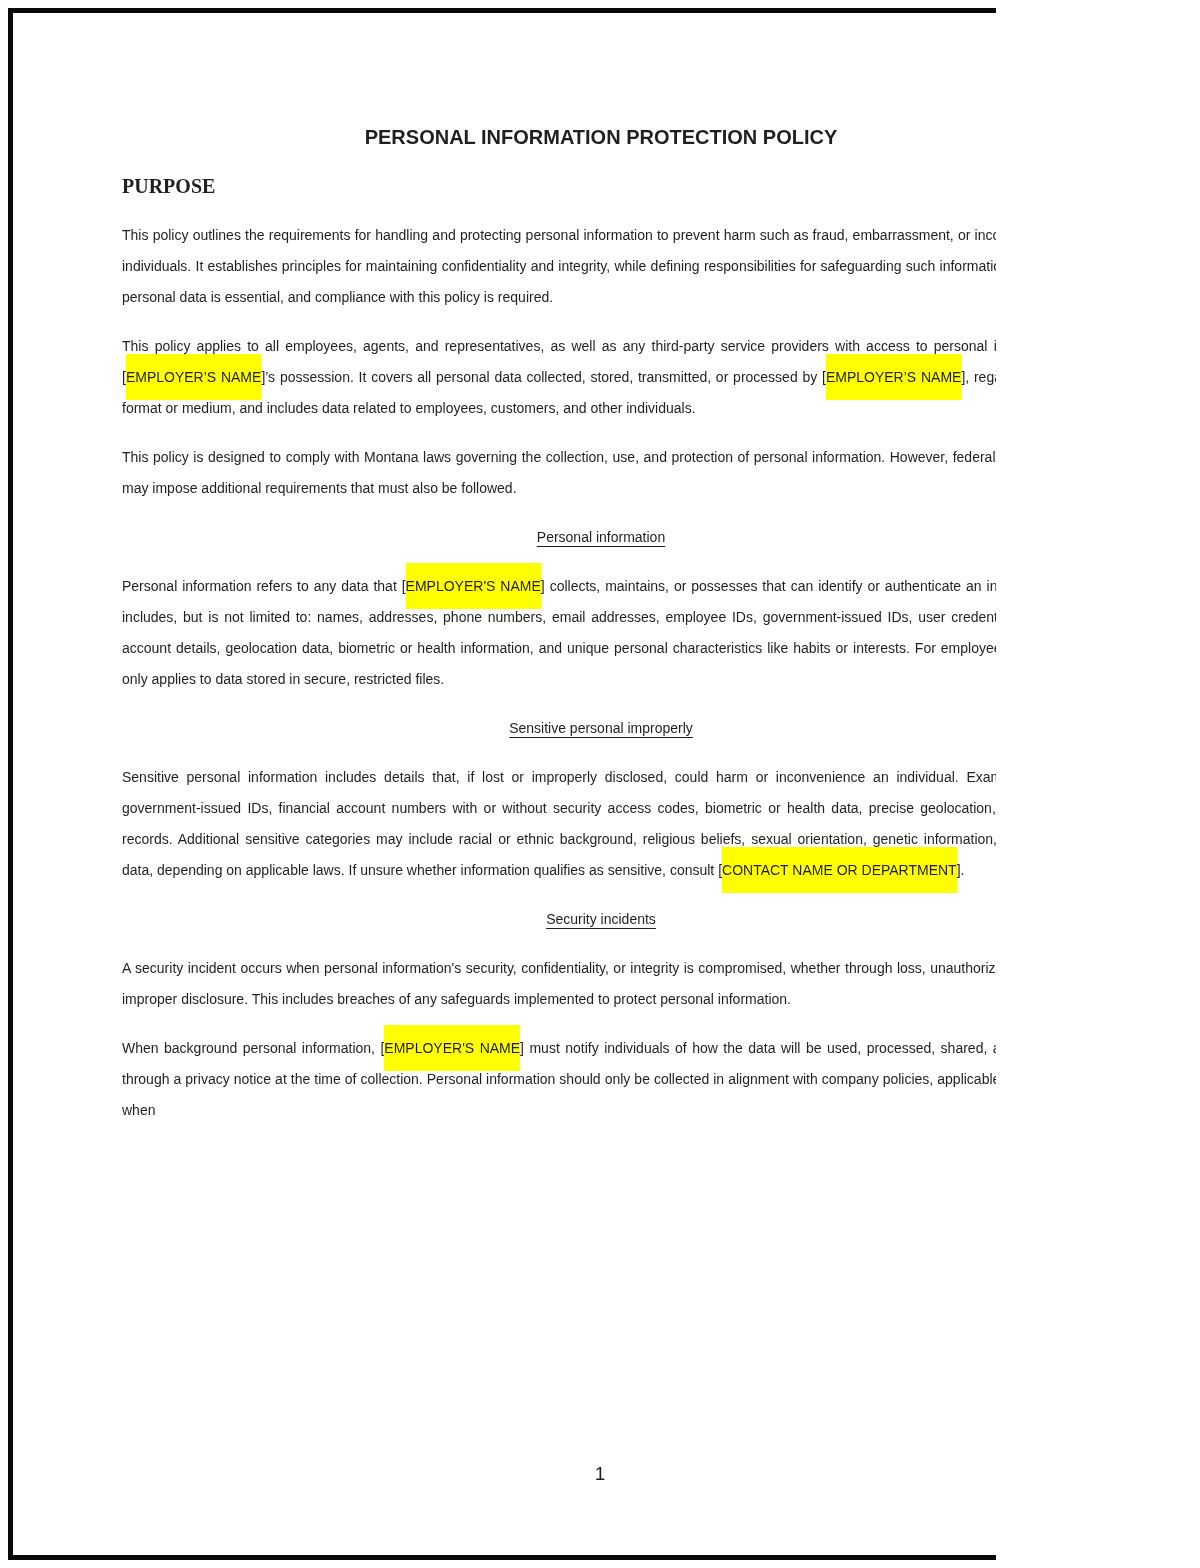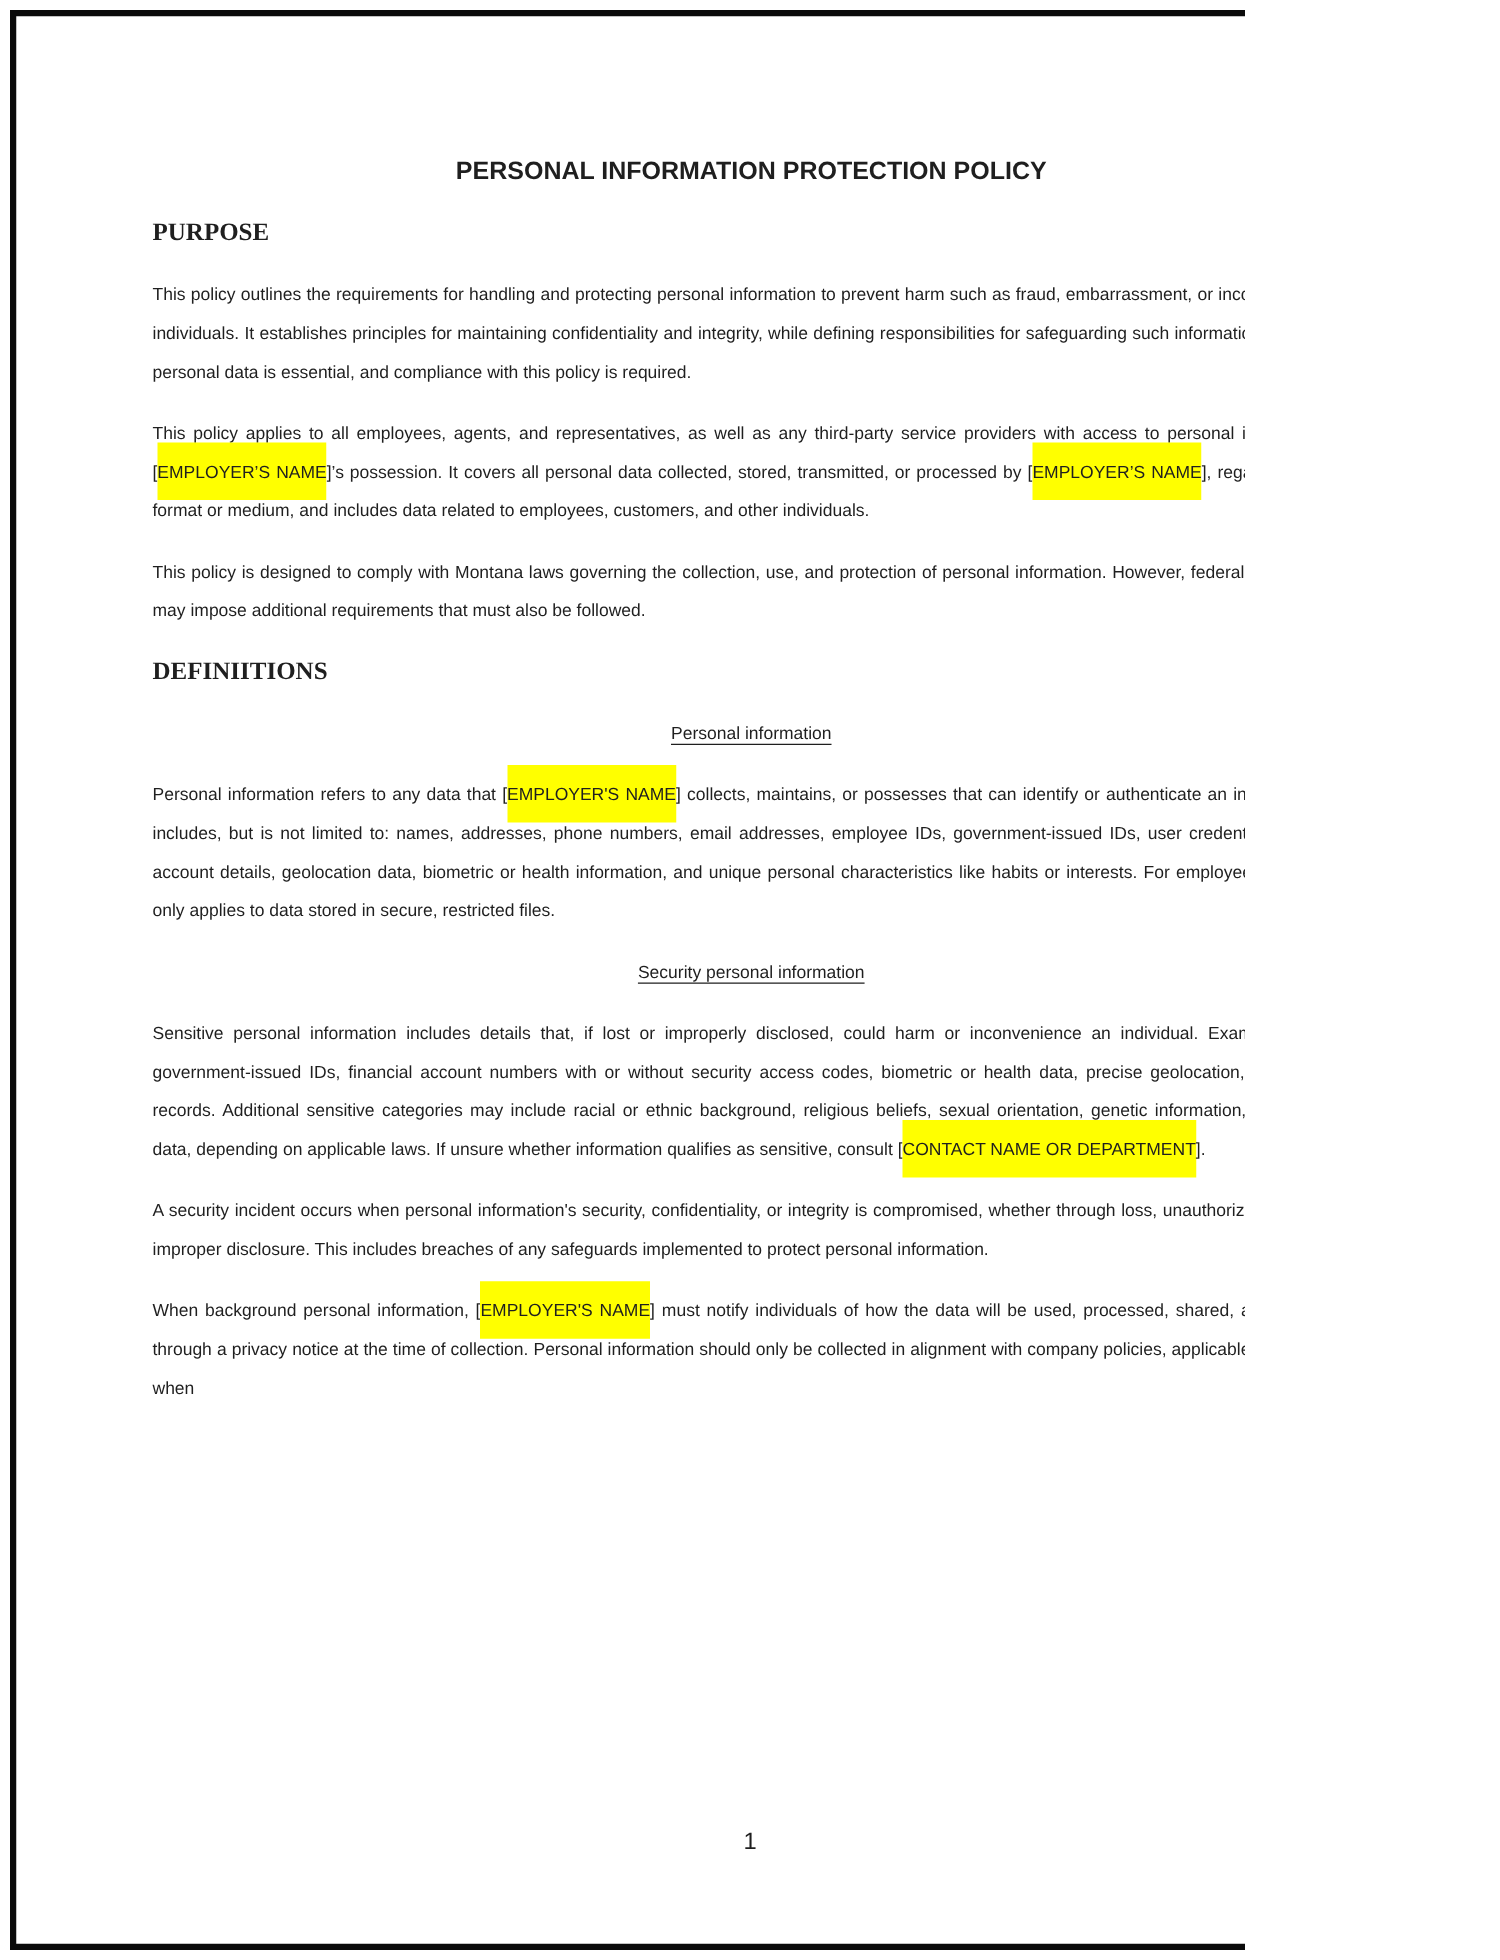--- a/index.html
+++ b/index.html
@@ -74,22 +74,22 @@
 <body>
 
 <div class="page">
   <div class="frame"></div>
   <div class="content" id="doc-content">
       <div class="blk title"><span>PERSONAL INFORMATION PROTECTION POLICY</span></div>
       <div class="blk heading"><span>PURPOSE</span></div>
       <p class="blk paragraph"><span>This policy outlines the requirements for handling and protecting personal information to prevent harm such as fraud, embarrassment, or inconvenience to individuals. It establishes principles for maintaining confidentiality and integrity, while defining responsibilities for safeguarding such information. Protecting personal data is essential, and compliance with this policy is required.</span></p>
       <p class="blk paragraph"><span>This policy applies to all employees, agents, and representatives, as well as any third-party service providers with access to personal information in [</span><span class="hl">EMPLOYER’S NAME</span><span>]’s possession. It covers all personal data collected, stored, transmitted, or processed by [</span><span class="hl">EMPLOYER’S NAME</span><span>], regardless of the format or medium, and includes data related to employees, customers, and other individuals.</span></p>
       <p class="blk paragraph"><span>This policy is designed to comply with Montana laws governing the collection, use, and protection of personal information. However, federal or state laws may impose additional requirements that must also be followed.</span></p>
-      <div class="blk heading"><span>DEFINIITIONS</span></div>
       <div class="blk subheading"><span>Personal information</span></div>
       <p class="blk paragraph"><span>Personal information refers to any data that [</span><span class="hl">EMPLOYER'S NAME</span><span>] collects, maintains, or possesses that can identify or authenticate an individual. This includes, but is not limited to: names, addresses, phone numbers, email addresses, employee IDs, government-issued IDs, user credentials, financial account details, geolocation data, biometric or health information, and unique personal characteristics like habits or interests. For employees, this policy only applies to data stored in secure, restricted files.</span></p>
-      <div class="blk subheading"><span>Security personal information</span></div>
+      <div class="blk subheading"><span>Sensitive personal improperly</span></div>
       <p class="blk paragraph"><span>Sensitive personal information includes details that, if lost or improperly disclosed, could harm or inconvenience an individual. Examples include government-issued IDs, financial account numbers with or without security access codes, biometric or health data, precise geolocation, and criminal records. Additional sensitive categories may include racial or ethnic background, religious beliefs, sexual orientation, genetic information, or children's data, depending on applicable laws. If unsure whether information qualifies as sensitive, consult [</span><span class="hl">CONTACT NAME OR DEPARTMENT</span><span>].</span></p>
+      <div class="blk subheading"><span>Security incidents</span></div>
       <p class="blk paragraph"><span>A security incident occurs when personal information's security, confidentiality, or integrity is compromised, whether through loss, unauthorized access, or improper disclosure. This includes breaches of any safeguards implemented to protect personal information.</span></p>
       <p class="blk paragraph"><span>When background personal information, [</span><span class="hl">EMPLOYER'S NAME</span><span>] must notify individuals of how the data will be used, processed, shared, and protected through a privacy notice at the time of collection. Personal information should only be collected in alignment with company policies, applicable notices, and when</span></p>
     </div>
   <div class="footer-pagenum">1</div>
 </div>
 
 </body></html>

